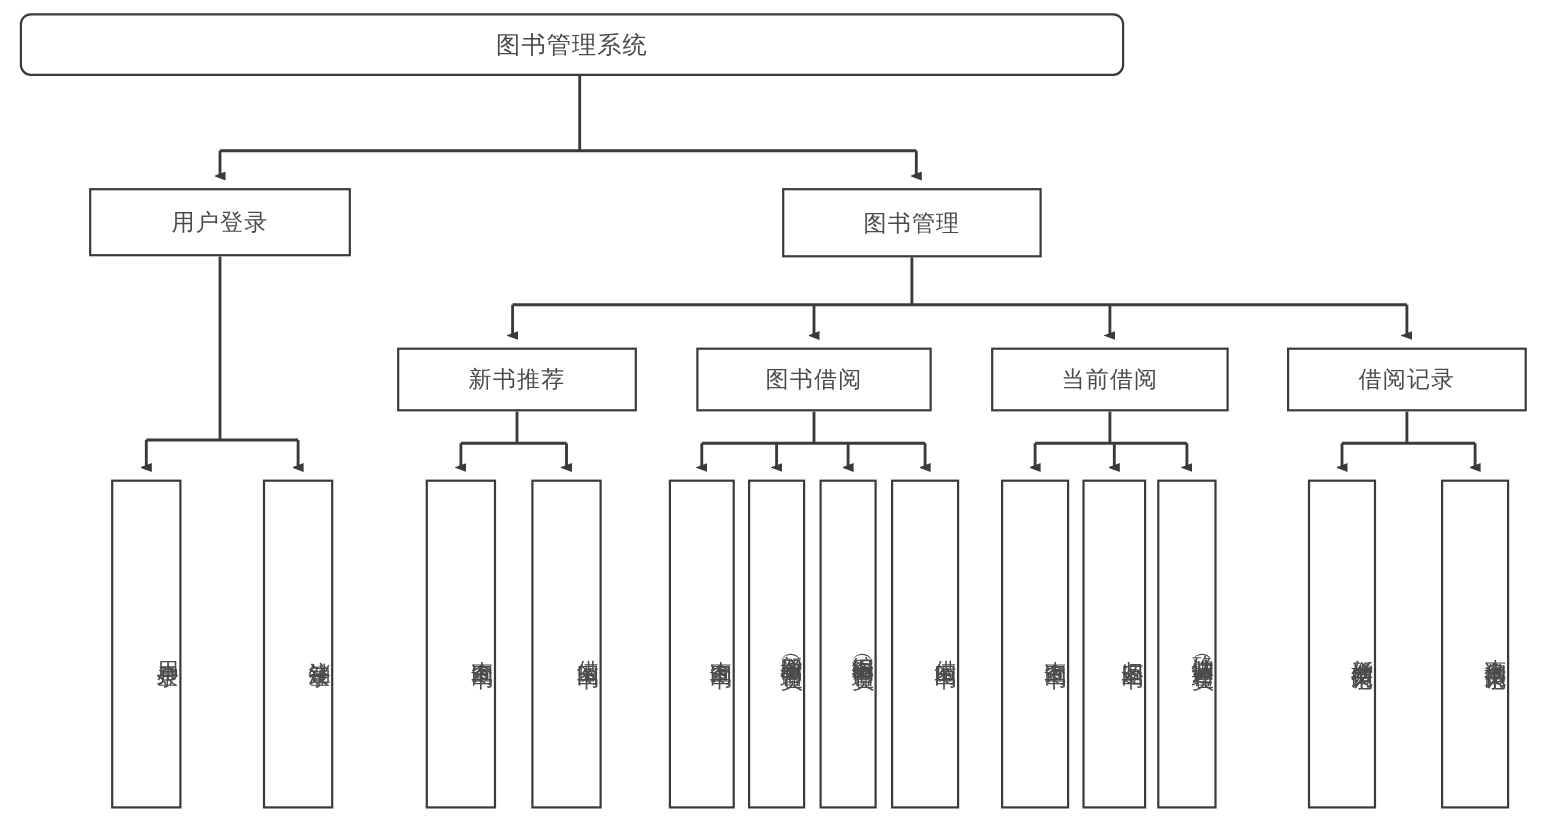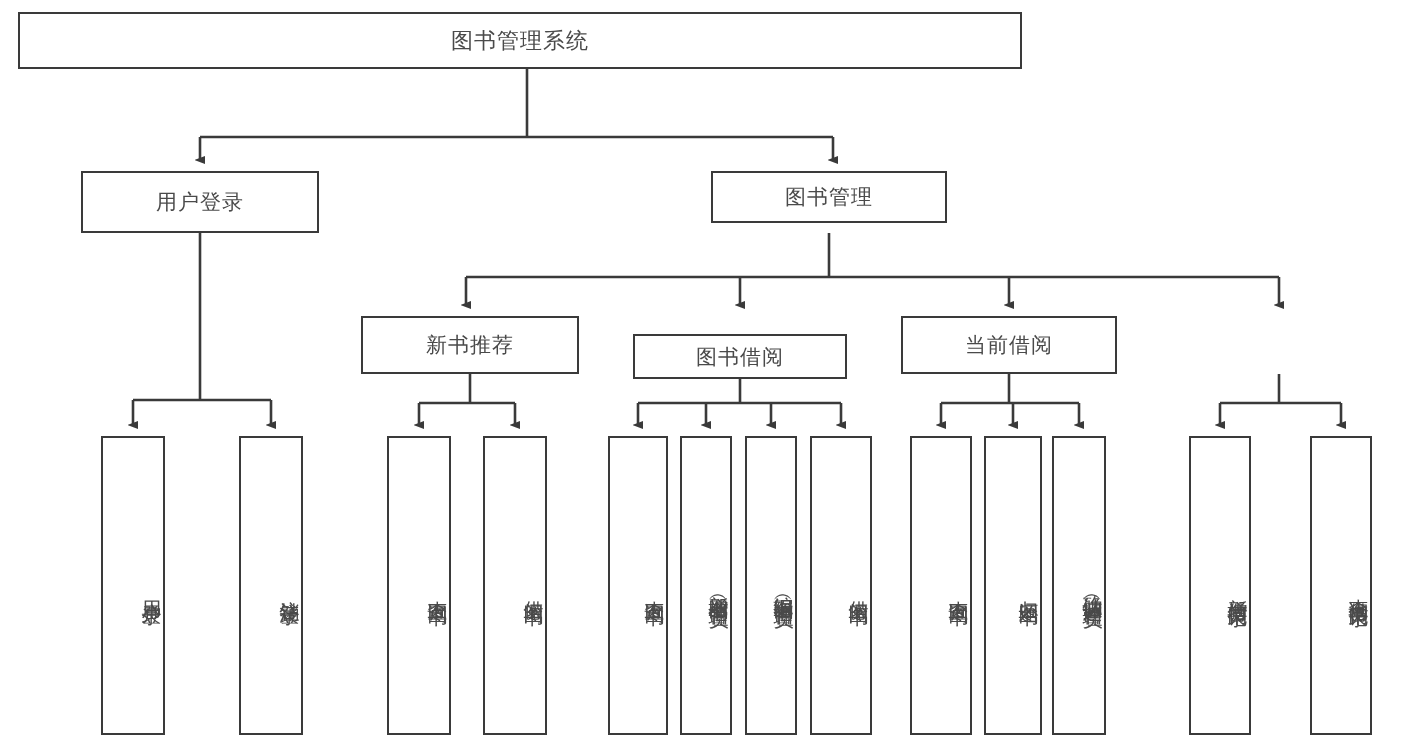--- a/index.html
+++ b/index.html
@@ -117,39 +117,42 @@
       <path d="M1079,403 L1079,425" marker-end="url(#arrow)"></path>
 
       <path d="M1279,374 L1279,403"></path>
       <path d="M1220,403 L1341,403"></path>
       <path d="M1220,403 L1220,425" marker-end="url(#arrow)"></path>
       <path d="M1341,403 L1341,425" marker-end="url(#arrow)"></path>
 
     </g>
   </svg>
 
-  <div class="node h root" style="left:18px; top:12px; width:1004px; height:57px;">
+  <div class="node h root" style="left:18px; top:12px; width:1004px; height:57px;border-radius:10px;">
     <span>图书管理系统</span>
   </div>
 
   <div class="node h" style="left:81px; top:171px; width:238px; height:62px;">
     <span>用户登录</span>
   </div>
-  <div class="node h" style="left:711px; top:171px; width:236px; height:52px;">
+  <div class="node h" style="left:711px; top:171px; width:236px; height:63px;">
     <span>图书管理</span>
   </div>
 
   <div class="node h" style="left:361px; top:316px; width:218px; height:58px;">
     <span>新书推荐</span>
   </div>
-  <div class="node h" style="left:633px; top:316px; width:214px; height:45px;margin-top:18px;">
+  <div class="node h" style="left:633px; top:316px; width:214px; height:58px;">
     <span>图书借阅</span>
   </div>
   <div class="node h" style="left:901px; top:316px; width:216px; height:58px;text-align:right;">
     <span>当前借阅</span>
+  </div>
+  <div class="node h" style="left:1170px; top:316px; width:218px; height:58px;">
+    <span>借阅记录</span>
   </div>
 
   <div class="node v" style="left:101px; top:436px; width:64px; height:299px;">
     <span>用户登录</span>
   </div>
   <div class="node v" style="left:239px; top:436px; width:64px; height:299px;">
     <span>注销登录</span>
   </div>
   <div class="node v" style="left:387px; top:436px; width:64px; height:299px;">
     <span>查询图书</span>

